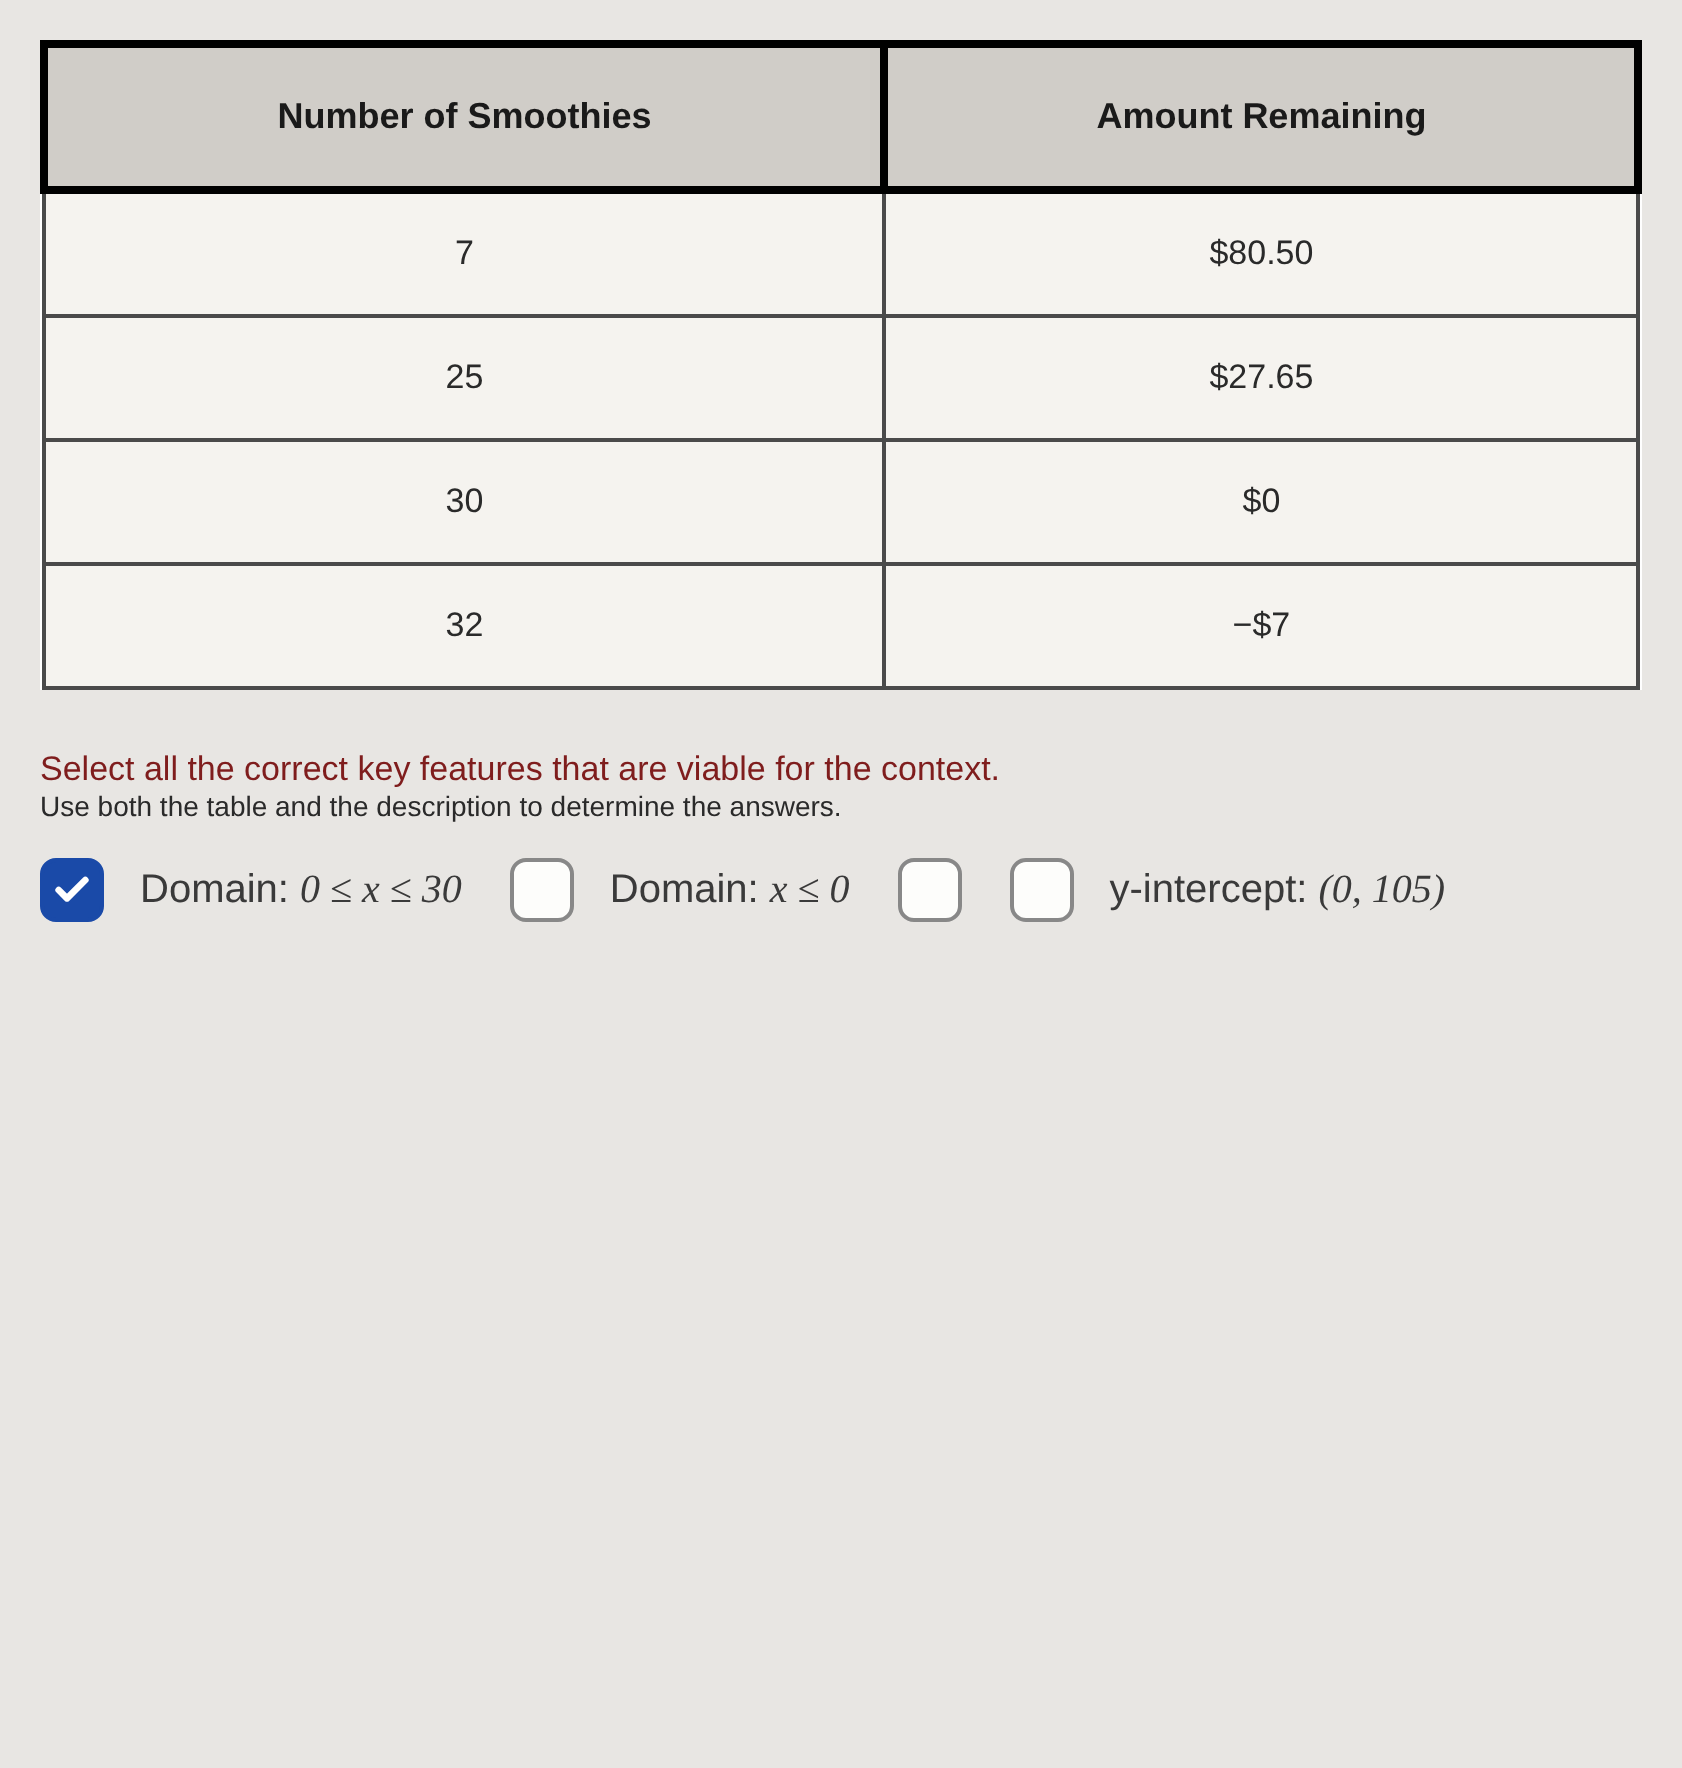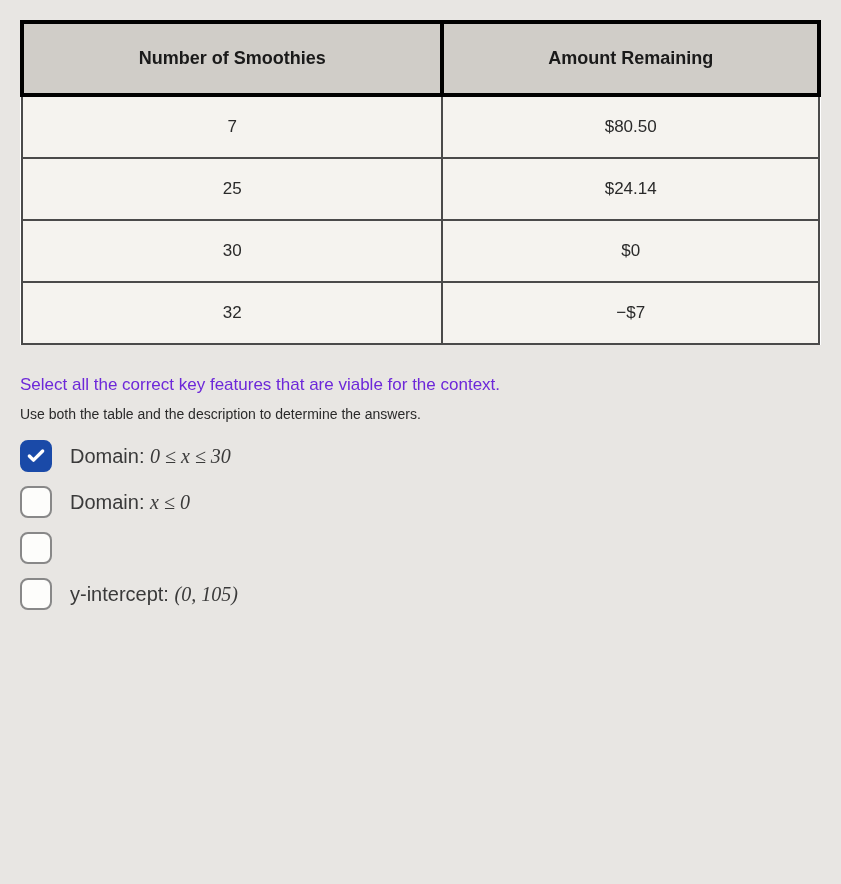--- a/index.html
+++ b/index.html
@@ -32,32 +32,32 @@
     .data-table td {
       border: 2px solid #4a4a4a;
       padding: 20px 10px;
       text-align: center;
       font-size: 17px;
       color: #2a2a2a;
       background: #f5f3ef;
     }
     .instruction-1 {
       font-size: 17px;
-      color: #6d28d9;
-      margin-bottom: 11px;
+      color: #7f1d1d;
+      margin-bottom: 0;
     }
     .instruction-2 {
       font-size: 14px;
       color: #2a2a2a;
       margin-bottom: 18px;
     }
     .options {
       display: flex;
-      flex-direction: column;
-      gap: 14px;
+      flex-direction: row;
+      gap: 24px;
     }
     .option-row {
       display: flex;
       align-items: center;
       gap: 18px;
     }
     .checkbox {
       width: 32px;
       height: 32px;
       border: 2px solid #888;
@@ -100,21 +100,21 @@
       <th>Amount Remaining</th>
     </tr>
   </thead>
   <tbody>
     <tr>
       <td>7</td>
       <td>$80.50</td>
     </tr>
     <tr>
       <td>25</td>
-      <td>$24.14</td>
+      <td>$27.65</td>
     </tr>
     <tr>
       <td>30</td>
       <td>$0</td>
     </tr>
     <tr>
       <td>32</td>
       <td>−$7</td>
     </tr>
   </tbody>

